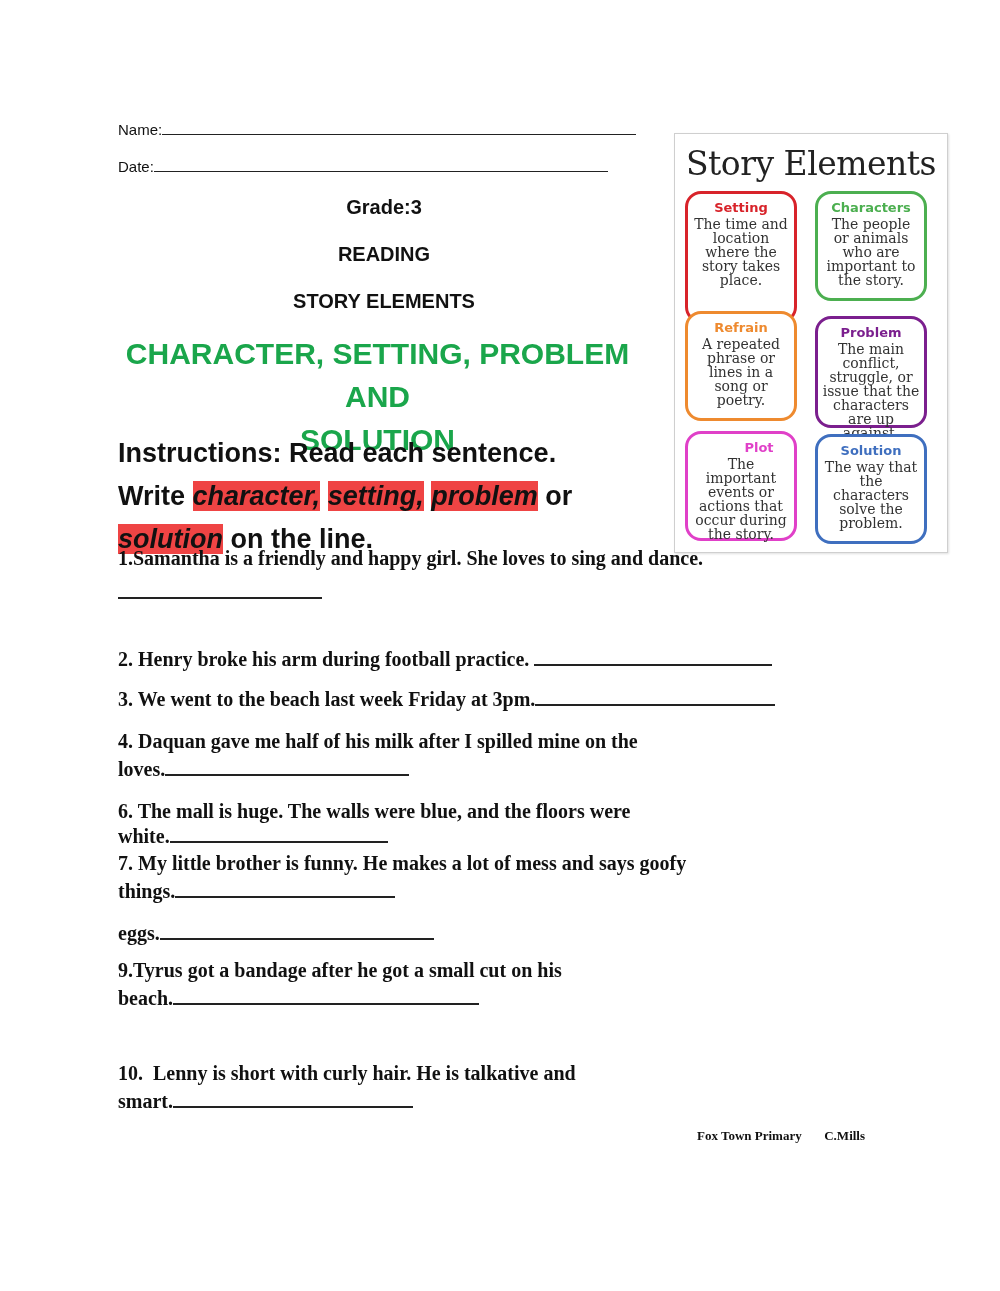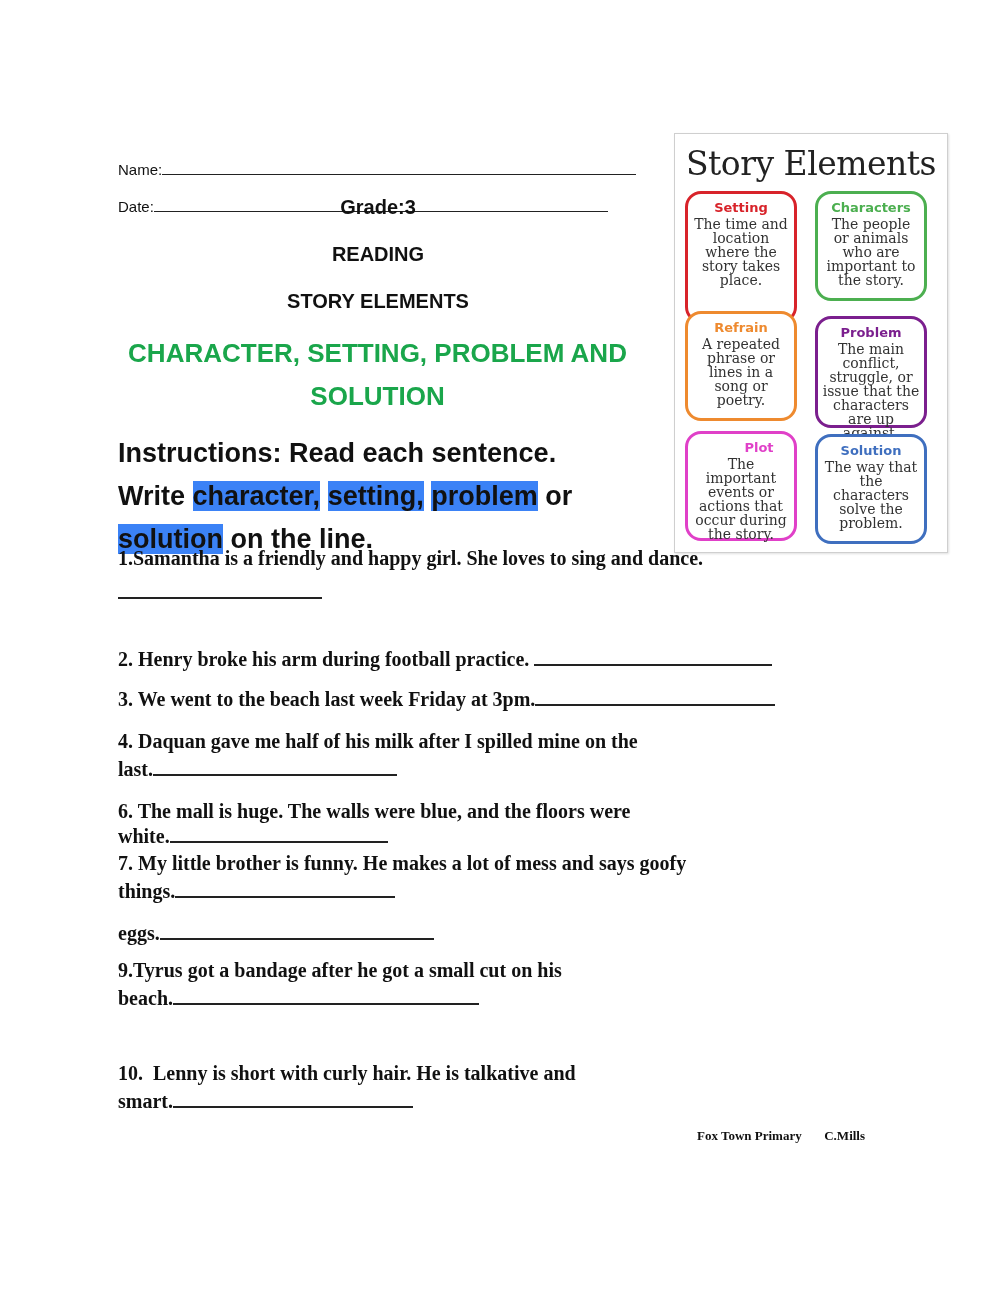--- a/index.html
+++ b/index.html
@@ -1,25 +1,25 @@
 <!DOCTYPE html>
 <html><head>
 <meta charset="utf-8">
 <style>
   html, body { margin: 0; padding: 0; background: #ffffff; }
   body { width: 1000px; height: 1291px; position: relative; overflow: hidden; color: #111; }
   .calibri { font-family: "Liberation Sans", "DejaVu Sans", sans-serif; }
 
-  .field { position: absolute; left: 118px; font-size: 15px; margin-top: 40px; }
+  .field { position: absolute; left: 118px; font-size: 15px; }
   .field .line { display: inline-block; border-bottom: 1px solid #222; height: 14px; vertical-align: baseline; }
 
-  .center-head { position: absolute; left: 118px; width: 520px; text-align: center; font-weight: bold; font-size: 20px; }
-  .green-title { position: absolute; left: 110px; width: 535px; text-align: center; font-weight: bold; font-size: 26px; color: #1aa64b; line-height: 43px; }
+  .center-head { position: absolute; left: 124px; width: 520px; text-align: center; font-weight: bold; font-size: 20px; }
+  .green-title { position: absolute; left: 110px; width: 535px; text-align: center; font-weight: bold; font-size: 30px; color: #1aa64b; line-height: 43px; }
   .instructions { position: absolute; left: 118px; top: 432px; width: 540px; font-weight: bold; font-size: 27px; line-height: 43px; }
-  .hl { background: #3b82f6; }
+  .hl { background: #ef4444; font-style: italic; }
 
   .q { position: absolute; left: 118px; font-weight: bold; font-size: 20px; line-height: 28px; font-family: "Liberation Serif", "DejaVu Serif", serif; }
   .blank { display: inline-block; border-bottom: 2px solid #222; height: 18px; vertical-align: baseline; }
 
   .footer { position: absolute; left: 697px; top: 1128px; font-size: 13px; font-weight: bold; font-family: "Liberation Serif", "DejaVu Serif", serif; }
 
   
   .poster { position: absolute; left: 674px; top: 133px; width: 272px; height: 418px; border: 1px solid #cfcfcf; background: #fff; box-shadow: 1px 1px 2px rgba(0,0,0,0.12); }
   .poster-title { position: absolute; left: 0; top: 10px; width: 100%; text-align: center; font-family: "DejaVu Serif", "Liberation Serif", serif; font-size: 33px; letter-spacing: -0.5px; color: #222; }
   .card { position: absolute; width: 112px; border: 3px solid; border-radius: 16px; box-sizing: border-box; text-align: center; background: #fff; }
@@ -88,21 +88,21 @@
 <div class="q" style="top:645px;">
   <span style="white-space:pre;">2. Henry broke his arm during football practice. </span><span class="blank" style="width:238px;"></span>
 </div>
 
 <div class="q" style="top:685px;">
   <span>3. We went to the beach last week Friday at 3pm.</span><span class="blank" style="width:240px;"></span>
 </div>
 
 <div class="q" style="top:727px;">
   <div>4. Daquan gave me half of his milk after I spilled mine on the</div>
-  <div><span>last.</span><span class="blank" style="width:244px;"></span></div>
+  <div><span>loves.</span><span class="blank" style="width:244px;"></span></div>
 </div>
 
 <div class="q" style="top:797px;">
   <div>6. The mall is huge. The walls were blue, and the floors were</div>
   <div style="margin-top:-3px;"><span>white.</span><span class="blank" style="width:218px;"></span></div>
 </div>
 
 <div class="q" style="top:849px;">
   <div>7. My little brother is funny. He makes a lot of mess and says goofy</div>
   <div><span>things.</span><span class="blank" style="width:220px;"></span></div>

